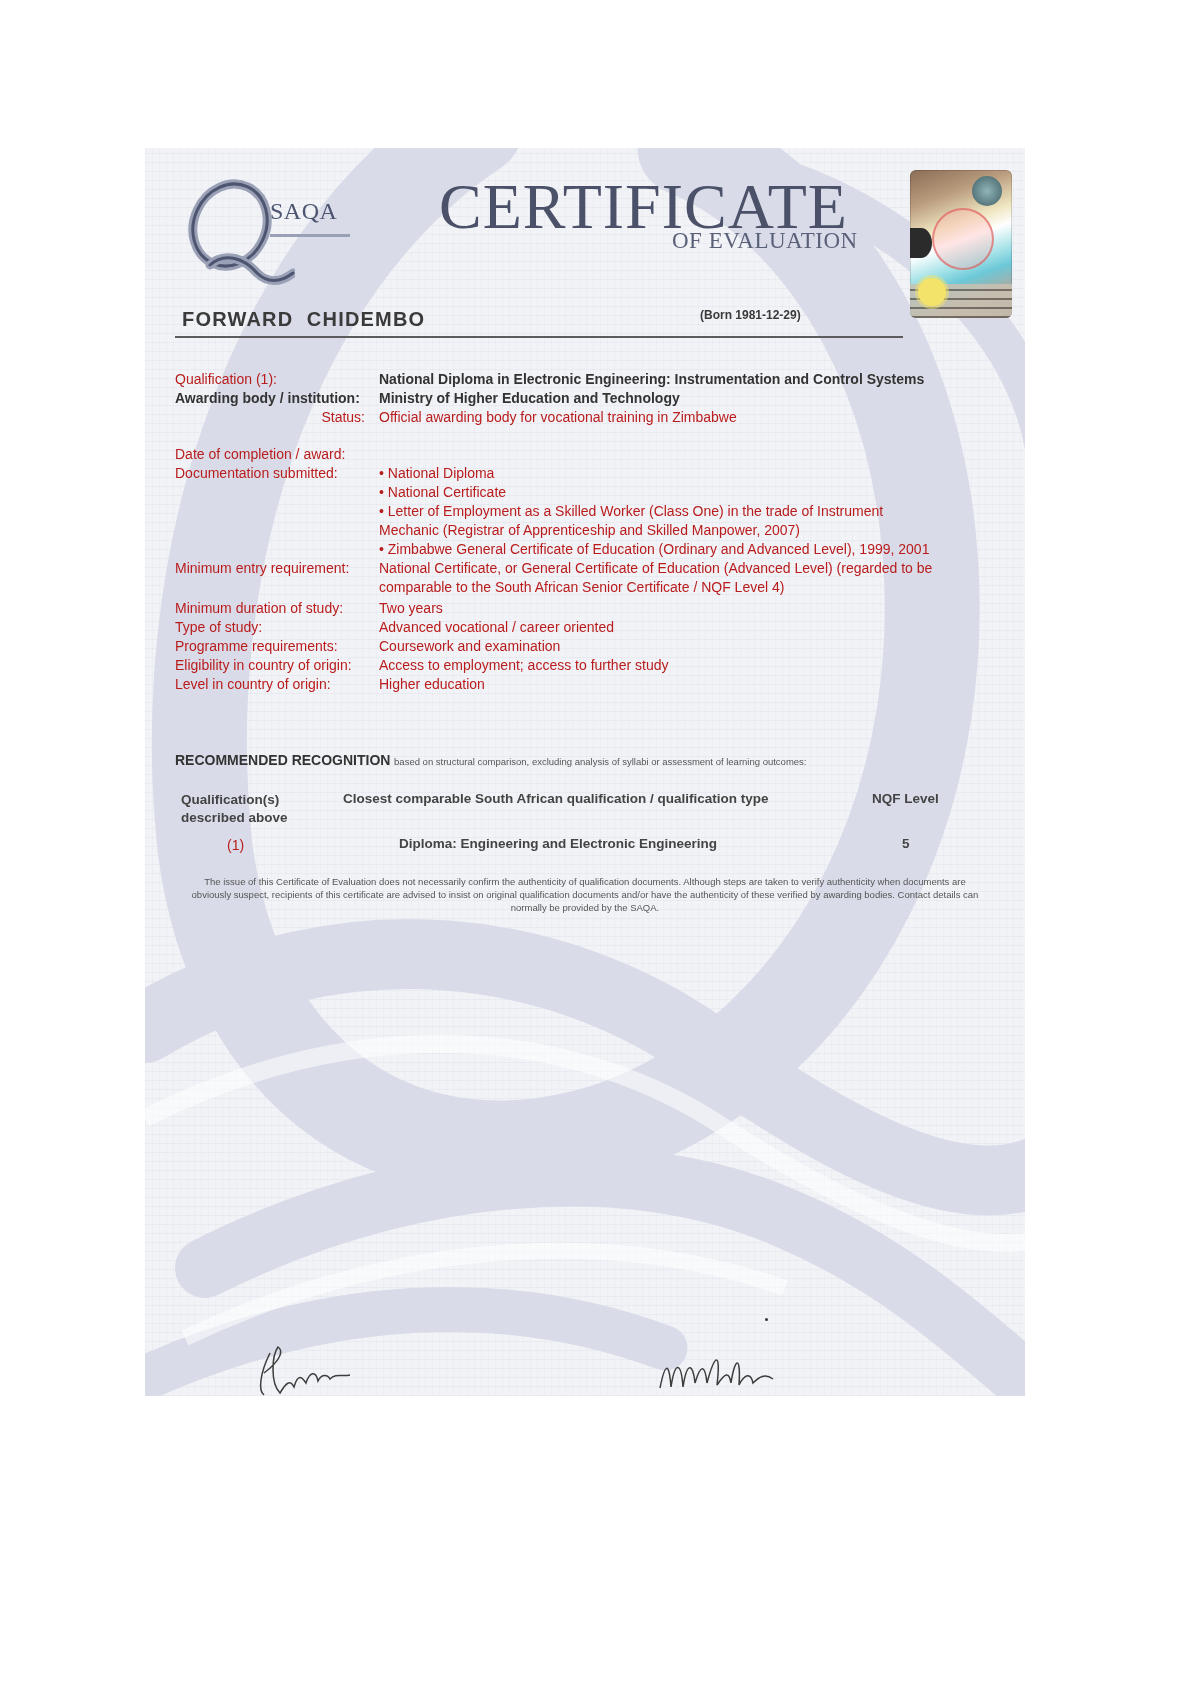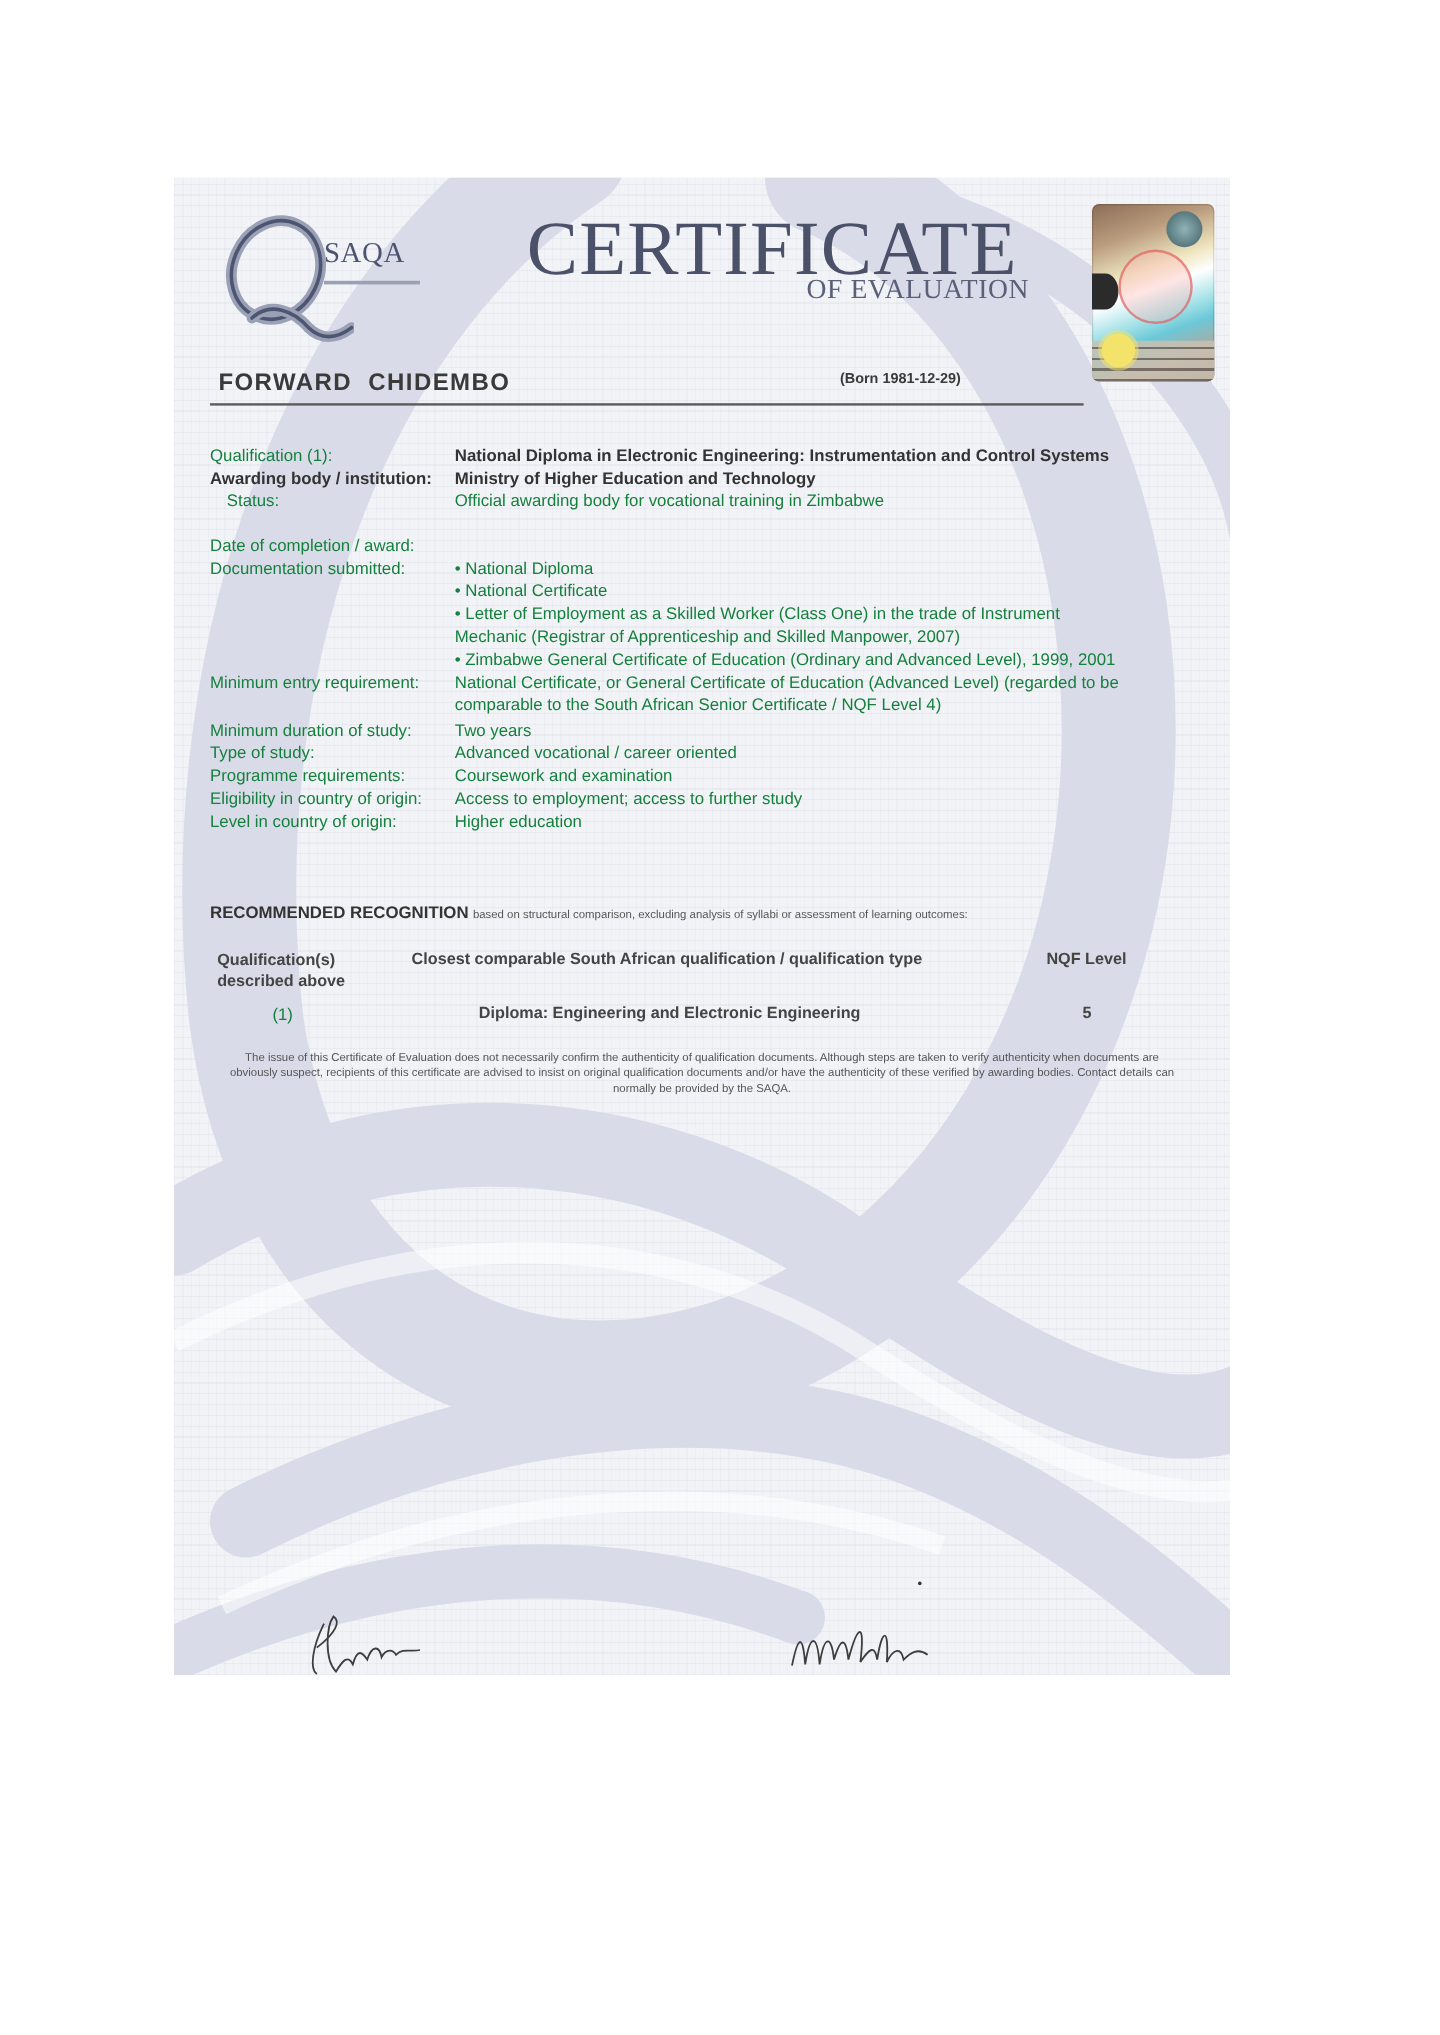--- a/index.html
+++ b/index.html
@@ -37,21 +37,21 @@
   .holo-circle { position: absolute; left: 22px; top: 38px; width: 58px; height: 58px; border-radius: 50%; border: 2px solid rgba(220,80,80,0.6); background: rgba(255,180,180,0.35); }
   .holo-sun { position: absolute; left: 8px; top: 108px; width: 28px; height: 28px; border-radius: 50%; background: #f4e36a; box-shadow: 0 0 0 3px rgba(244,227,106,0.5); }
   .holo-orb { position: absolute; left: 62px; top: 6px; width: 30px; height: 30px; border-radius: 50%; background: radial-gradient(circle, #8fb4b8 0%, #4f6f73 80%); }
   .holo-bricks { position: absolute; left: 0; bottom: 0; width: 100%; height: 34px;
     background: repeating-linear-gradient(0deg, #6d625a 0 2px, #c9c1b2 2px 9px); opacity: 0.85; }
 
   .name { left: 37px; top: 160px; font-size: 20px; font-weight: bold; color: #3a3a3a; letter-spacing: 1.2px; }
   .born { left: 555px; top: 160px; font-size: 12px; font-weight: bold; color: #3a3a3a; }
   .name-rule { left: 30px; top: 188px; width: 728px; height: 2px; background: #5c5c5c; }
 
-  .f { font-size: 14px; line-height: 19px; color: #15803d; }
+  .f { font-size: 14px; line-height: 19px; color: #b91c1c; }
   .lbl { left: 30px; }
   .val { left: 234px; width: 600px; }
   .b { font-weight: bold; color: #333; }
 
   .rec-head { left: 30px; top: 604px; font-size: 13px; }
   .rec-head .big { font-weight: bold; font-size: 14px; color: #333; }
   .rec-head .small { font-size: 9.5px; color: #555; }
 
   .th { font-size: 13.5px; font-weight: bold; color: #444; }
   .disclaimer { left: 40px; top: 727px; width: 800px; text-align: center; font-size: 9.5px; line-height: 13px; color: #555; }
@@ -103,21 +103,21 @@
   <div class="layer name" style="white-space:pre">FORWARD  CHIDEMBO</div>
   <div class="layer born">(Born 1981-12-29)</div>
   <div class="layer name-rule"></div>
 
   <div class="layer f lbl" style="top:222px">Qualification (1):</div>
   <div class="layer f val b" style="top:222px; width:640px">National Diploma in Electronic Engineering: Instrumentation and Control Systems</div>
 
   <div class="layer f lbl b" style="top:241px">Awarding body / institution:</div>
   <div class="layer f val b" style="top:241px">Ministry of Higher Education and Technology</div>
 
-  <div class="layer f" style="top:260px; left:44px; width:198px; text-align:left">Status:</div>
+  <div class="layer f" style="top:260px; left:22px; width:198px; text-align:right">Status:</div>
   <div class="layer f val" style="top:260px">Official awarding body for vocational training in Zimbabwe</div>
 
   <div class="layer f lbl" style="top:297px">Date of completion / award:</div>
 
   <div class="layer f lbl" style="top:316px">Documentation submitted:</div>
   <div class="layer f val" style="top:316px">• National Diploma</div>
   <div class="layer f val" style="top:335px">• National Certificate</div>
   <div class="layer f val" style="top:354px; width:560px">• Letter of Employment as a Skilled Worker (Class One) in the trade of Instrument Mechanic (Registrar of Apprenticeship and Skilled Manpower, 2007)</div>
   <div class="layer f val" style="top:392px; width:620px">• Zimbabwe General Certificate of Education (Ordinary and Advanced Level), 1999, 2001</div>
 

